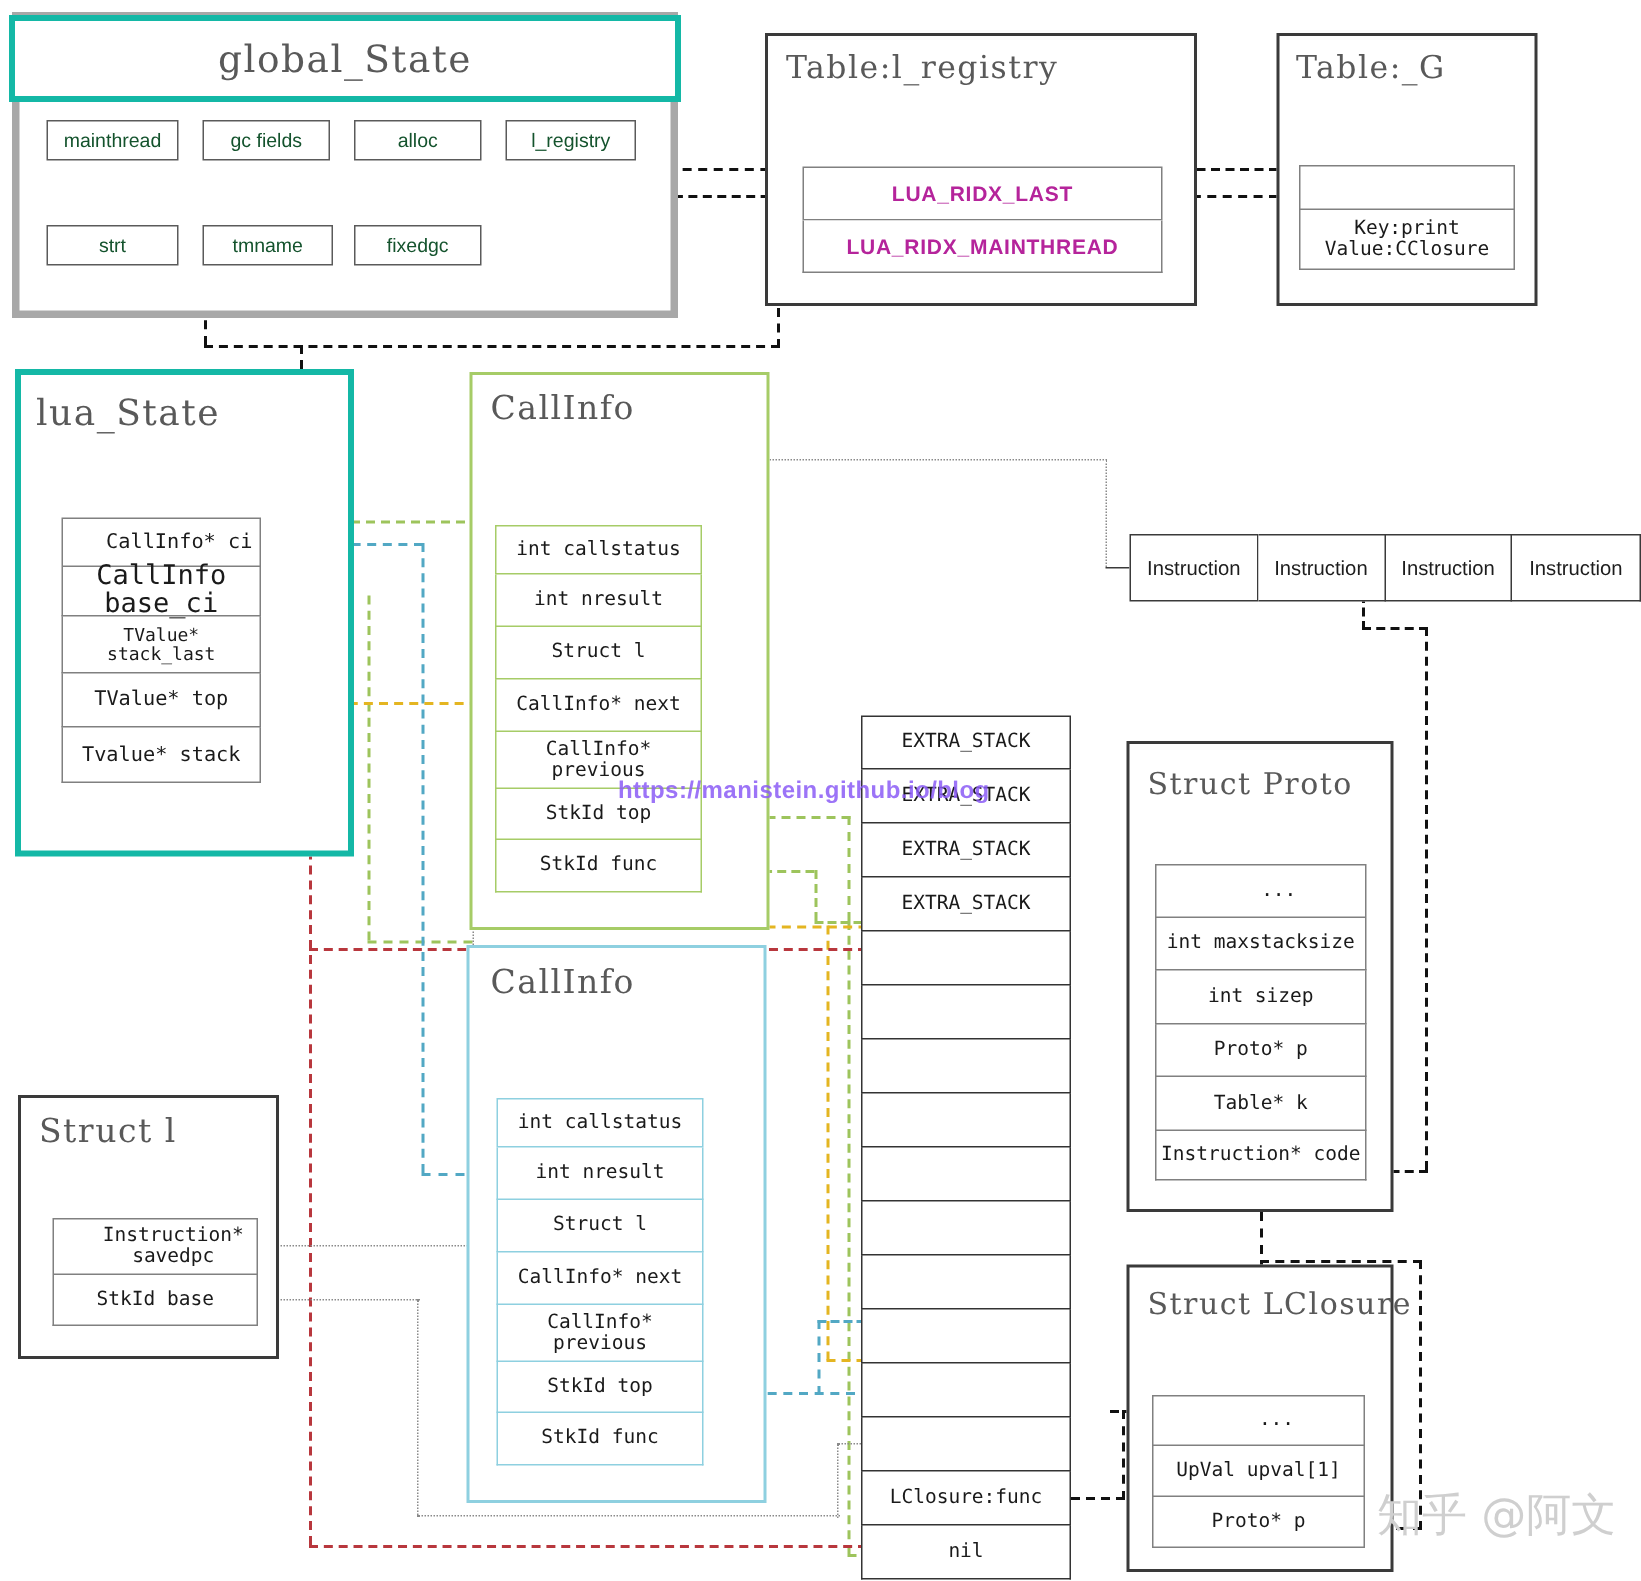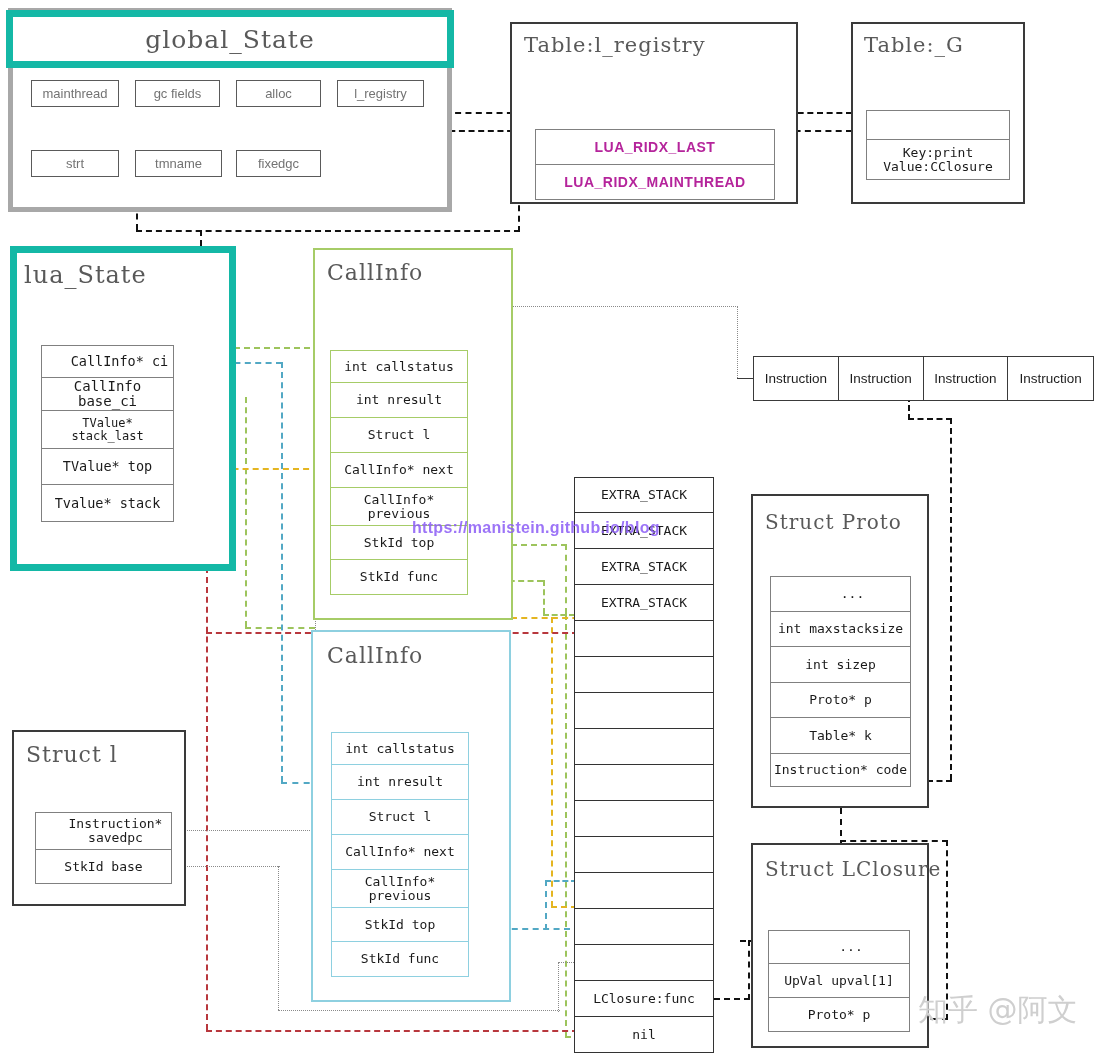--- a/index.html
+++ b/index.html
@@ -22,41 +22,41 @@
     display:flex;align-items:center;justify-content:center;
     text-align:center;
     font-family:"DejaVu Sans Mono",monospace;
     color:#1a1a1a;
     line-height:1.05;
     white-space:pre-line;
   }
 
   
   .shadow-gray{background:#ffffff;border:5px solid #a8a8a8;}
-  .thickblack{background:#ffffff;border:7px solid #14b8a6;}
+  .thickblack{background:#ffffff;border:4px solid #14b8a6;}
   .thinblack{background:#ffffff;border:2px solid #3a3a3a;}
   .greenbox{background:#ffffff;border:2px solid #a6cc67;}
   .cyanbox{background:#ffffff;border:2px solid #8ed0e0;}
 
   
   .grp{background:#ffffff;}
   .grp.gray  > .cell{border:1px solid #808080;border-top:none;}
   .grp.gray  > .cell:first-child{border-top:1px solid #808080;padding-left:24px;}
   .grp.green > .cell{border:1px solid #a6cc67;border-top:none;}
   .grp.green > .cell:first-child{border-top:1px solid #a6cc67;}
   .grp.cyan  > .cell{border:1px solid #8ed0e0;border-top:none;}
   .grp.cyan  > .cell:first-child{border-top:1px solid #8ed0e0;}
   .grp.dark  > .cell{border:1px solid #333333;border-top:none;}
   .grp.dark  > .cell:first-child{border-top:1px solid #333333;}
 
   
   .gfield{
     border:1px solid #5a5a5a;background:#fff;
     display:flex;align-items:center;justify-content:center;
-    font-family:"Liberation Sans",sans-serif;font-size:13px;color:#737373;
+    font-family:"Liberation Sans",sans-serif;font-size:13px;color:#14532d;
   }
 
   
   .regrow{
     border:1px solid #808080;border-top:none;background:#fff;
     display:flex;align-items:center;justify-content:center;
     font-family:"Liberation Sans",sans-serif;font-weight:bold;font-size:14px;
     color:#b5249b;letter-spacing:.5px;
   }
   .regrow:first-child{border-top:1px solid #808080;}
@@ -199,21 +199,21 @@
   <div class="abs gfield" style="left:135px;top:150px;width:87px;height:27px;">
     <span>tmname</span>
   </div>
   <div class="abs gfield" style="left:236px;top:150px;width:85px;height:27px;">
     <span>fixedgc</span>
   </div>
 
   <div class="abs thinblack" style="left:510px;top:22px;width:288px;height:182px;"></div>
   <div class="abs boxtitle" style="left:524px;top:33px;font-size:21px;">Table:l_registry</div>
   <div class="abs grp" style="left:535px;top:111px;width:240px;">
-    <div class="regrow" style="height:34px;margin-top:18px;">
+    <div class="regrow" style="height:34px;">
       <span>LUA_RIDX_LAST</span>
     </div>
     <div class="regrow" style="height:34px;">
       <span>LUA_RIDX_MAINTHREAD</span>
     </div>
   </div>
 
   <div class="abs thinblack" style="left:851px;top:22px;width:174px;height:182px;"></div>
   <div class="abs boxtitle" style="left:864px;top:33px;font-size:21px;">Table:_G</div>
   <div class="abs grp gray" style="left:866px;top:110px;width:144px;">
@@ -225,21 +225,21 @@
 Value:CClosure</span>
     </div>
   </div>
 
   <div class="abs thickblack" style="left:10px;top:246px;width:226px;height:325px;"></div>
   <div class="abs boxtitle" style="left:24px;top:261px;font-size:24px;">lua_State</div>
   <div class="abs grp gray" style="left:41px;top:345px;width:133px;">
     <div class="cell" style="height:33px;font-size:13.5px;">
       <span>CallInfo* ci</span>
     </div>
-    <div class="cell" style="height:33px;font-size:14px;">
+    <div class="cell" style="height:33px;font-size:18px;">
       <span>CallInfo base_ci</span>
     </div>
     <div class="cell" style="height:38px;font-size:12px;">
       <span>TValue*
 stack_last</span>
     </div>
     <div class="cell" style="height:36px;font-size:13.5px;">
       <span>TValue* top</span>
     </div>
     <div class="cell" style="height:37px;font-size:13.5px;">

